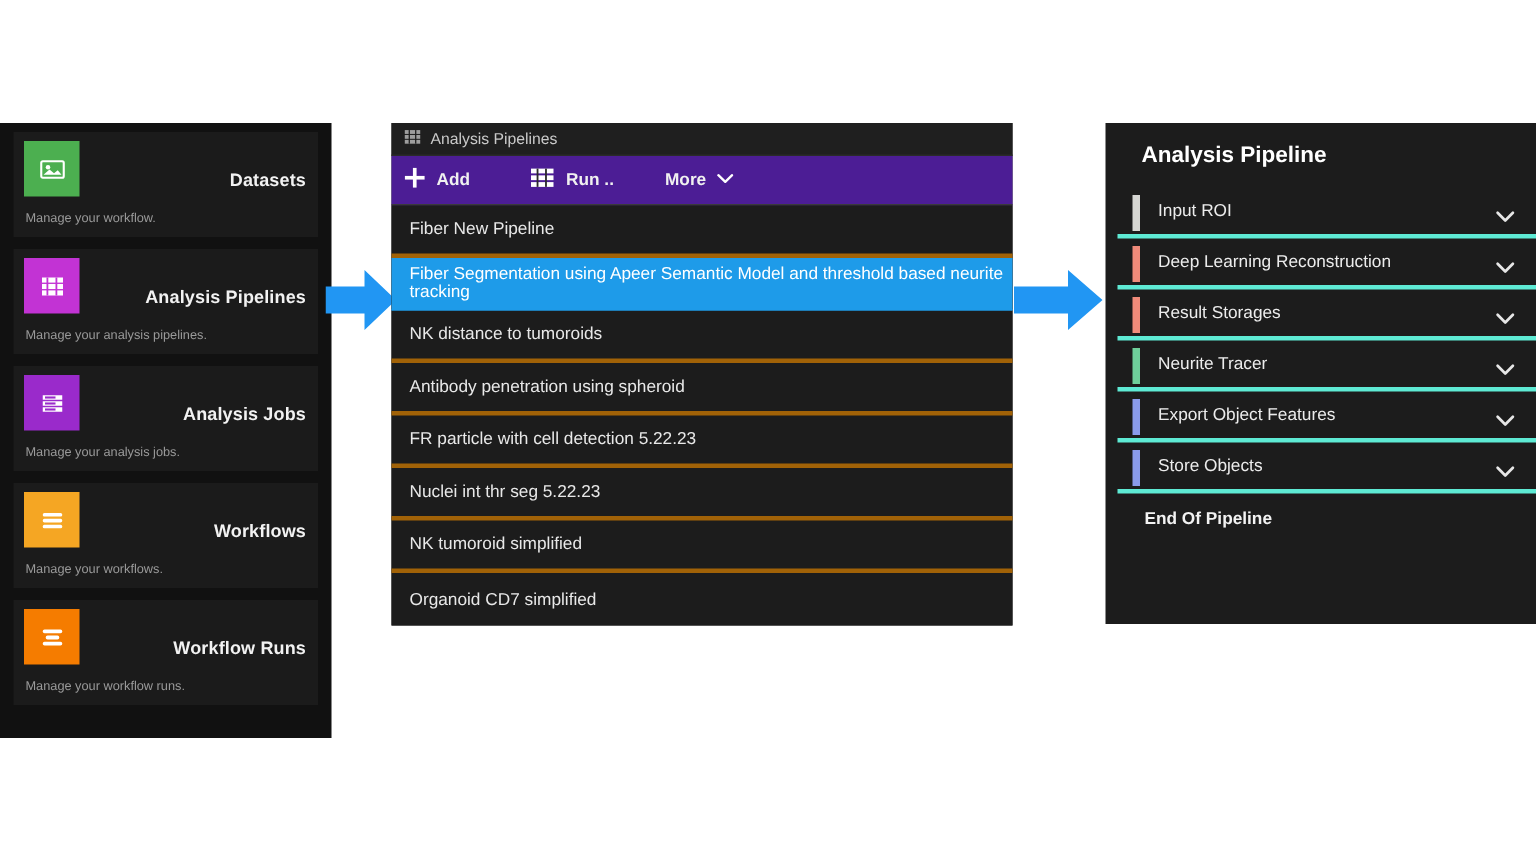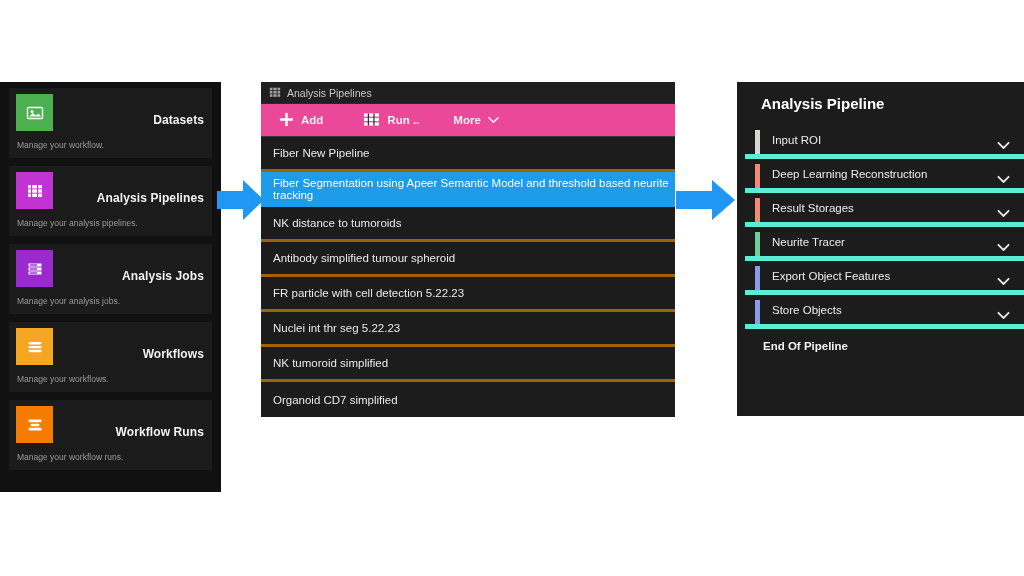--- a/index.html
+++ b/index.html
@@ -85,24 +85,24 @@
     padding-left: 8px;
     gap: 6px;
     border-bottom: 1px solid #2a2a2a;
   }
   #mid-titlebar .tb-text {
     font-size: 10.5px;
     color: #c9c9c9;
   }
   #mid-toolbar {
     height: 32px;
-    background: #ec4899;
-    display: flex;
-    align-items: center;
-    padding-left: 12px;
+    background: #4c1d95;
+    display: flex;
+    align-items: center;
+    padding-left: 2px;
     gap: 4px;
     border-bottom: 1px solid #3a3a3a;
   }
   .tb-btn {
     display: flex;
     align-items: center;
     gap: 7px;
     padding: 4px 12px 4px 6px;
     color: #f0f0f0;
     font-size: 11.5px;
@@ -146,21 +146,21 @@
     padding-left: 16px;
     font-size: 15px;
     font-weight: bold;
     color: #ffffff;
   }
   .step {
     position: relative;
     height: 34px;
     display: flex;
     align-items: center;
-    border-bottom: 5px solid #5eead4;
+    border-bottom: 3px solid #5eead4;
     box-sizing: border-box;
   }
   .step .bar {
     position: absolute;
     left: 10px;
     top: 5px;
     width: 5px;
     height: 24px;
   }
   .step .step-label {
@@ -321,21 +321,21 @@
       <div class="prow">
           <span>Fiber New Pipeline</span>
         </div>
       <div class="prow selected">
           <span>Fiber Segmentation using Apeer Semantic Model and threshold based neurite tracking</span>
         </div>
       <div class="prow">
           <span>NK distance to tumoroids</span>
         </div>
       <div class="prow">
-          <span>Antibody simplified tumour spheroid</span>
+          <span>Antibody penetration using spheroid</span>
         </div>
       <div class="prow">
           <span>FR particle with cell detection 5.22.23</span>
         </div>
       <div class="prow">
           <span>Nuclei int thr seg 5.22.23</span>
         </div>
       <div class="prow">
           <span>NK tumoroid simplified</span>
         </div>

